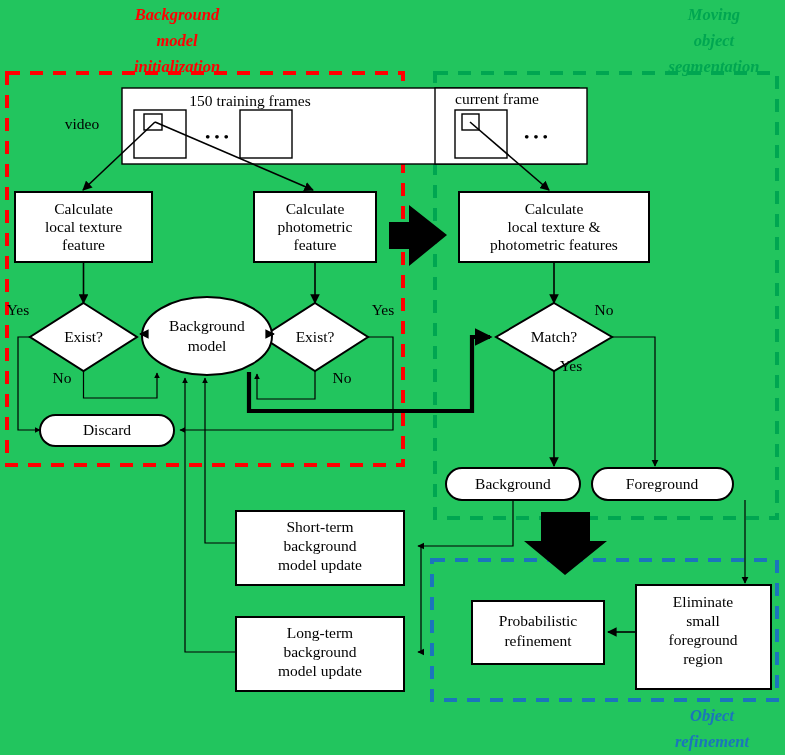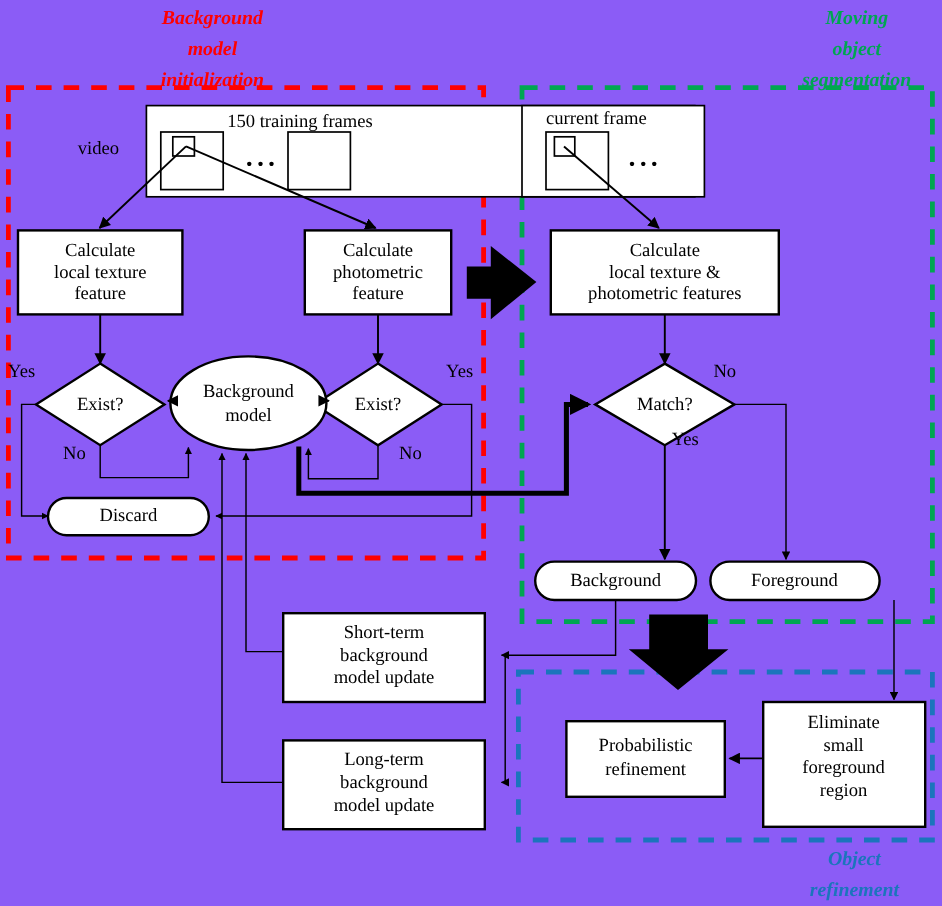--- a/index.html
+++ b/index.html
@@ -7,21 +7,21 @@
     padding: 0;
     background: #ffffff;
   }
   body {
     font-family: "Liberation Serif", "DejaVu Serif", serif;
   }
   #diagram-root {
     position: relative;
     width: 785px;
     height: 755px;
-    background: #8b5cf6;
+    background: #22c55e;
     overflow: hidden;
     text-align: center;
   }
   svg#flow {
     display: block;
     width: 785px;
     height: 755px;
   }
   .node-text {
     font-family: "Liberation Serif", "DejaVu Serif", serif;

